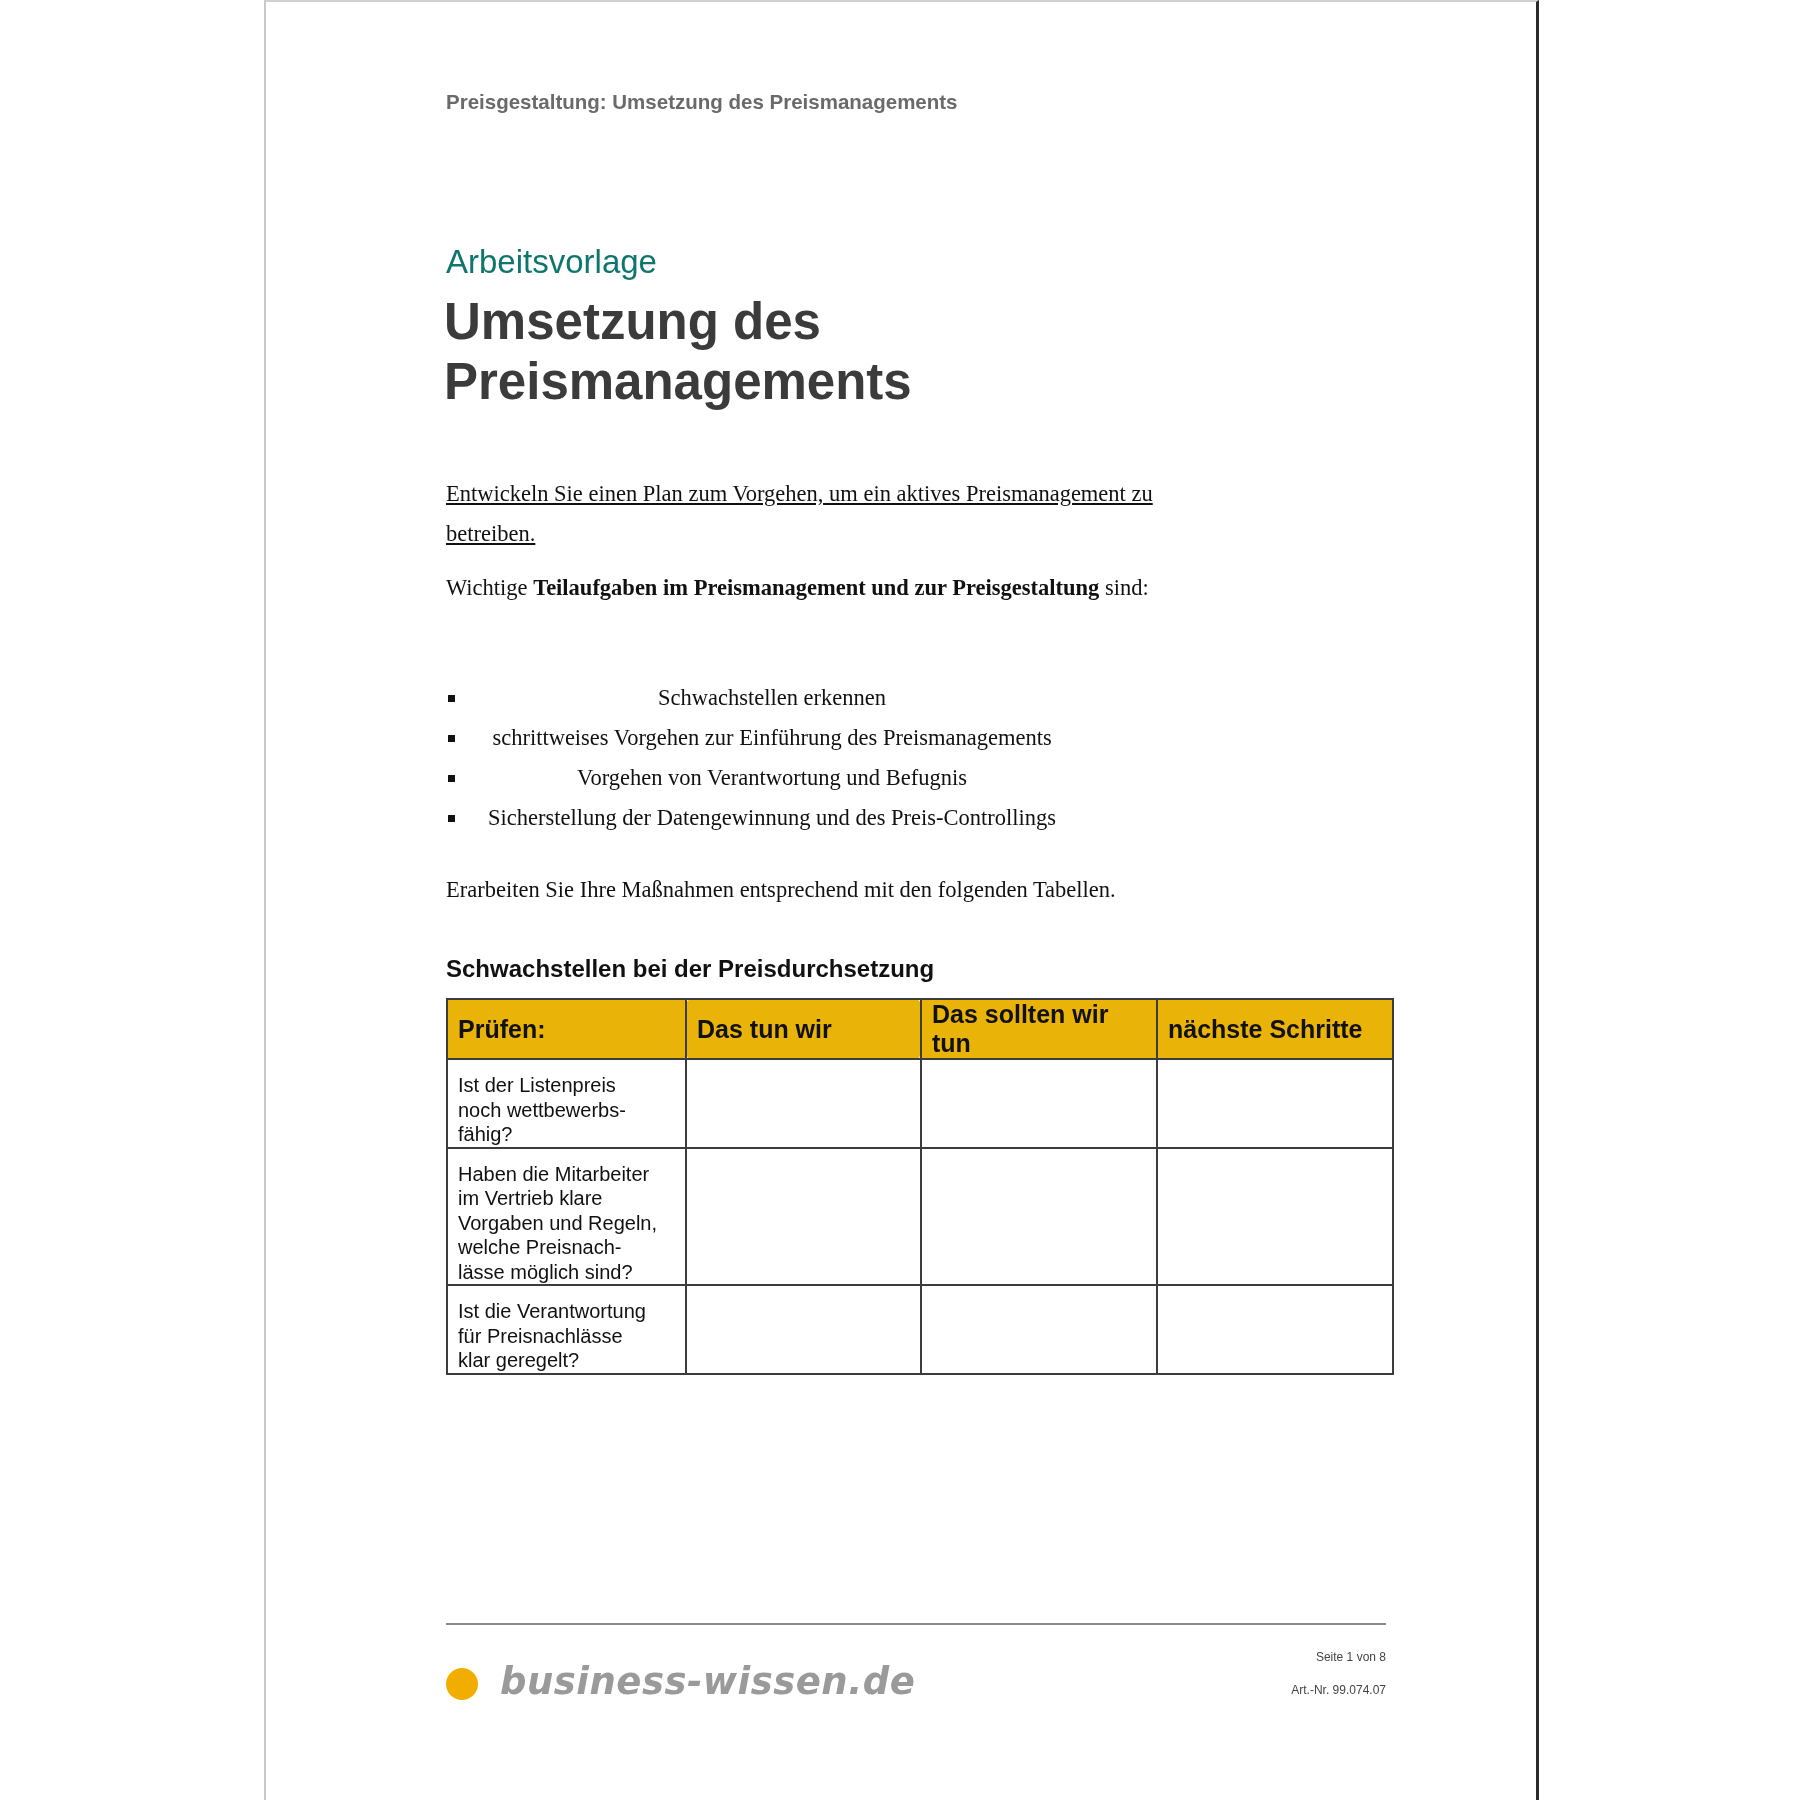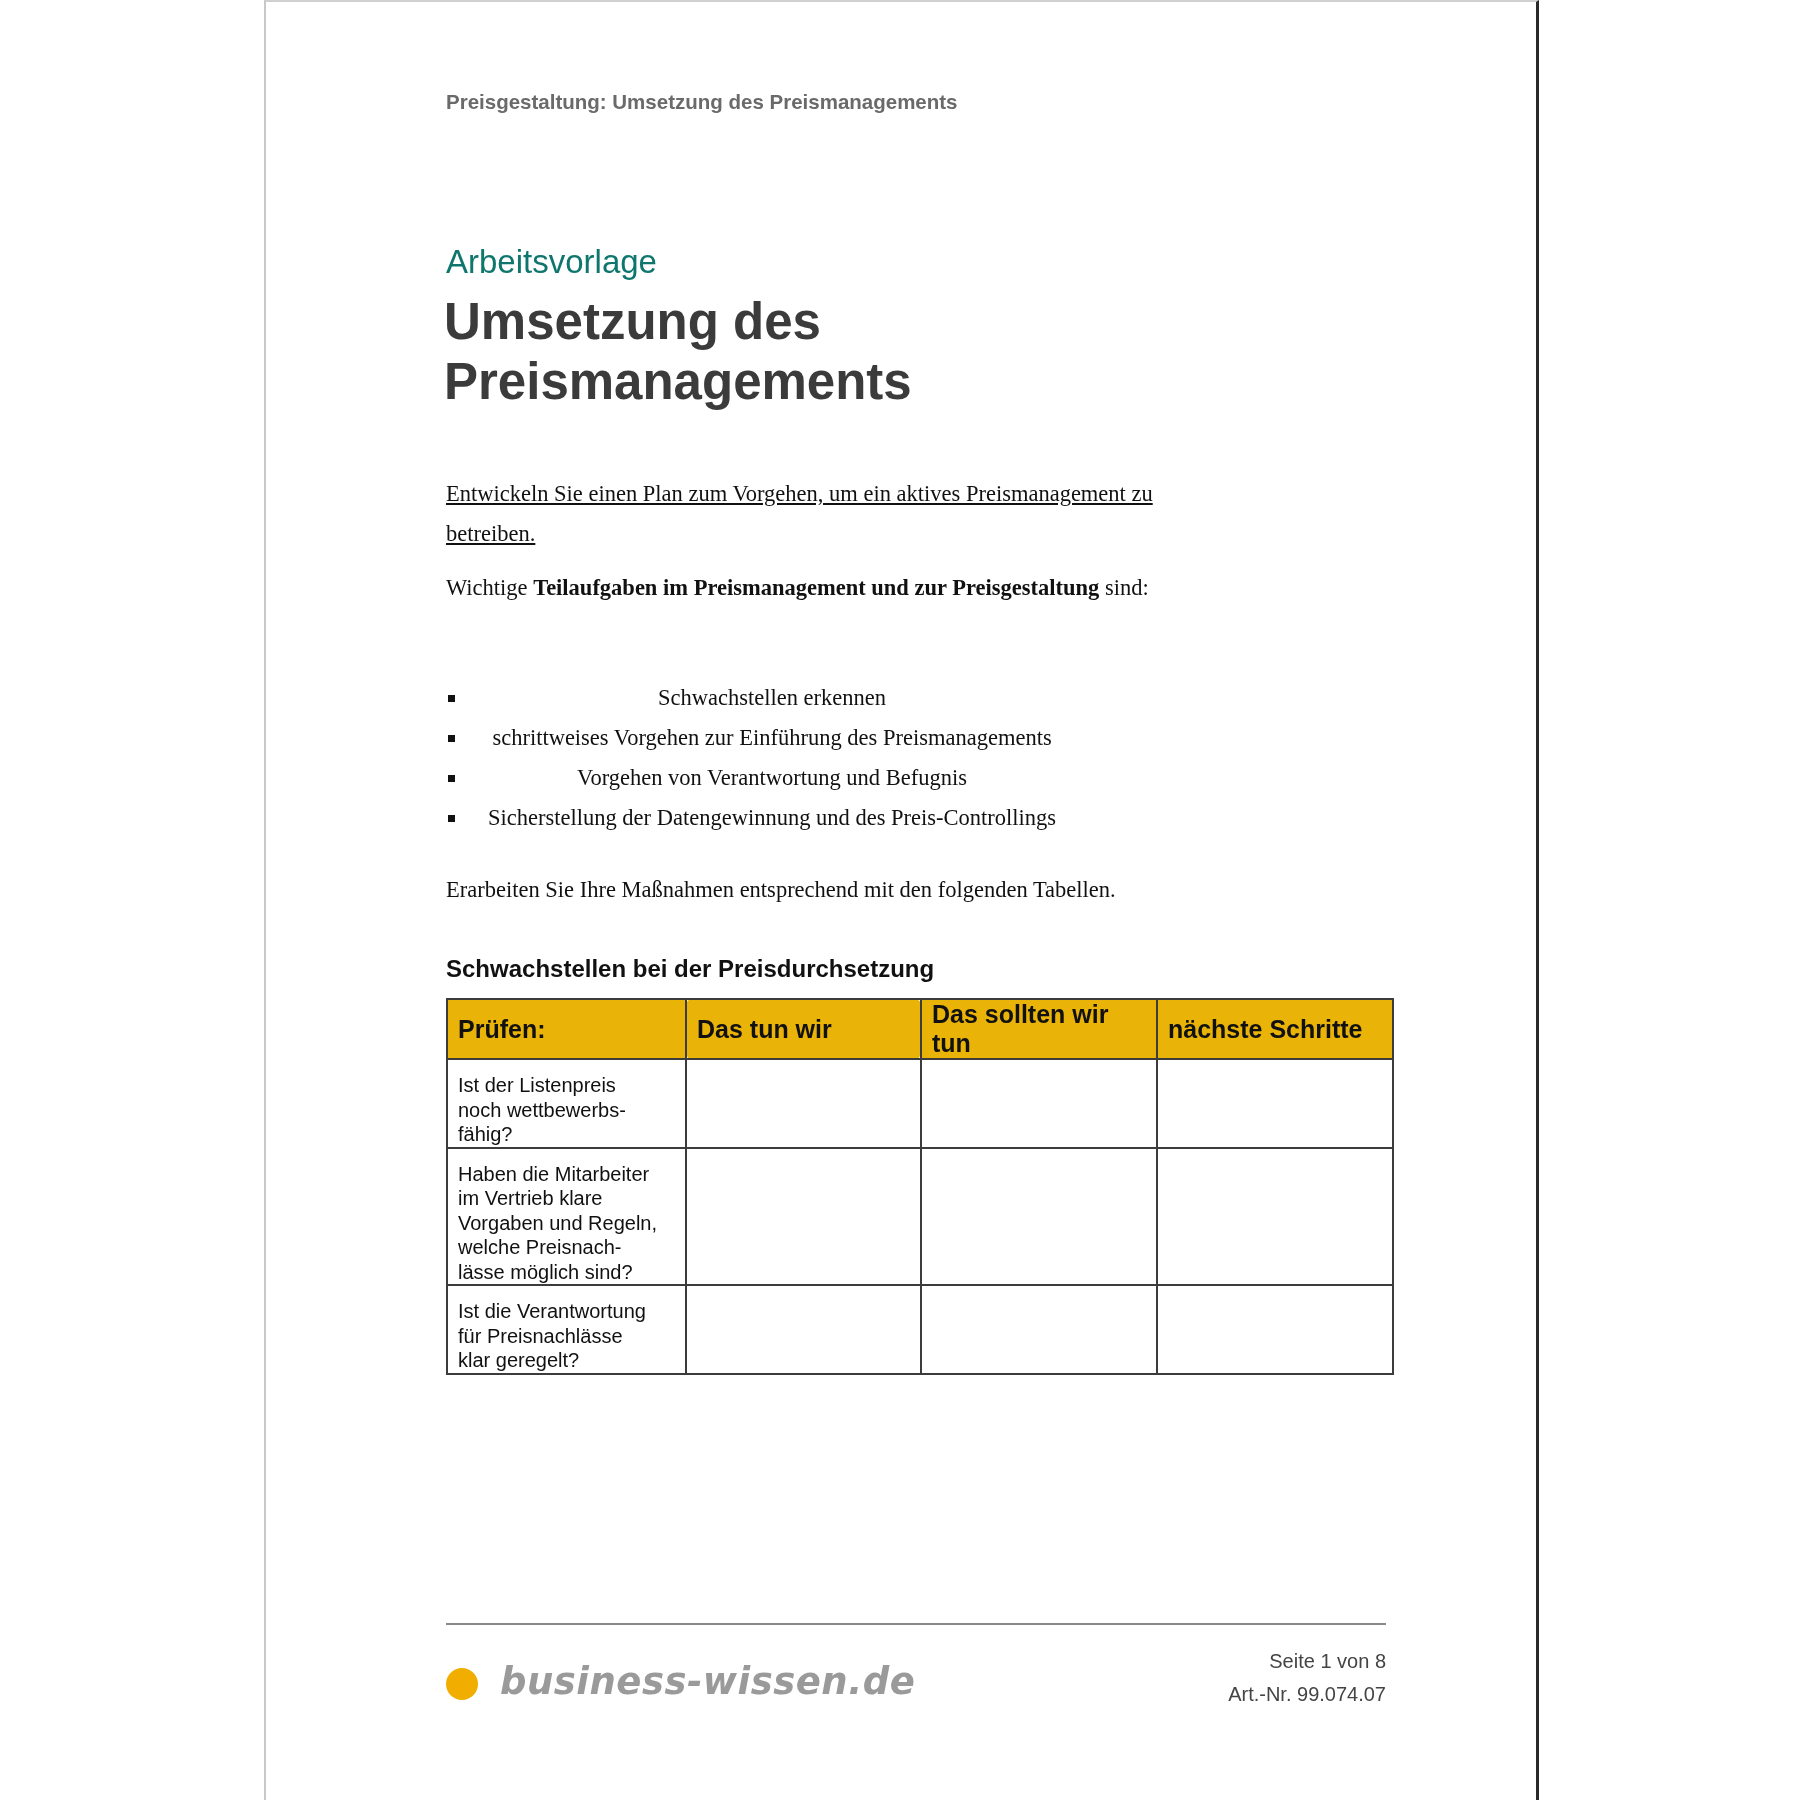--- a/index.html
+++ b/index.html
@@ -49,21 +49,21 @@
   table.grid td { line-height:24.5px; padding-top:13px;border-radius:17px; }
   .c1 { width:217px; } .c2 { width:213px;border-radius:6px; } .c3 { width:214px; } .c4 { width:214px; }
   .r1 { height:88px; } .r2 { height:136px; } .r3 { height:88px; }
   .footer-rule { left:446px; top:1623px; width:940px; height:2px; background:#8a8a8a; }
   .logo-dot { left:446px; top:1668px; width:32px; height:32px; border-radius:50%; background:#F2AE00; }
   .logo-text {
     left:500px; top:1660px; font-family:"DejaVu Sans", sans-serif; font-style:italic; font-weight:bold;
     font-size:37px; color:#9a9a9a; white-space:nowrap; letter-spacing:0.5px;
   }
   .page-no, .art-no {
-    right:414px; font-family:"Liberation Sans", sans-serif; font-size:20px; color:#444; white-space:nowrap; text-align:left;
+    right:414px; font-family:"Liberation Sans", sans-serif; font-size:12px; color:#444; white-space:nowrap; text-align:left;
   }
   .page-no { top:1650px; }
   .art-no { top:1683px; }
 </style>
 </head>
 <body>
 
 <div class="page"></div>
 
 <div class="abs running-header">Preisgestaltung: Umsetzung des Preismanagements</div>

